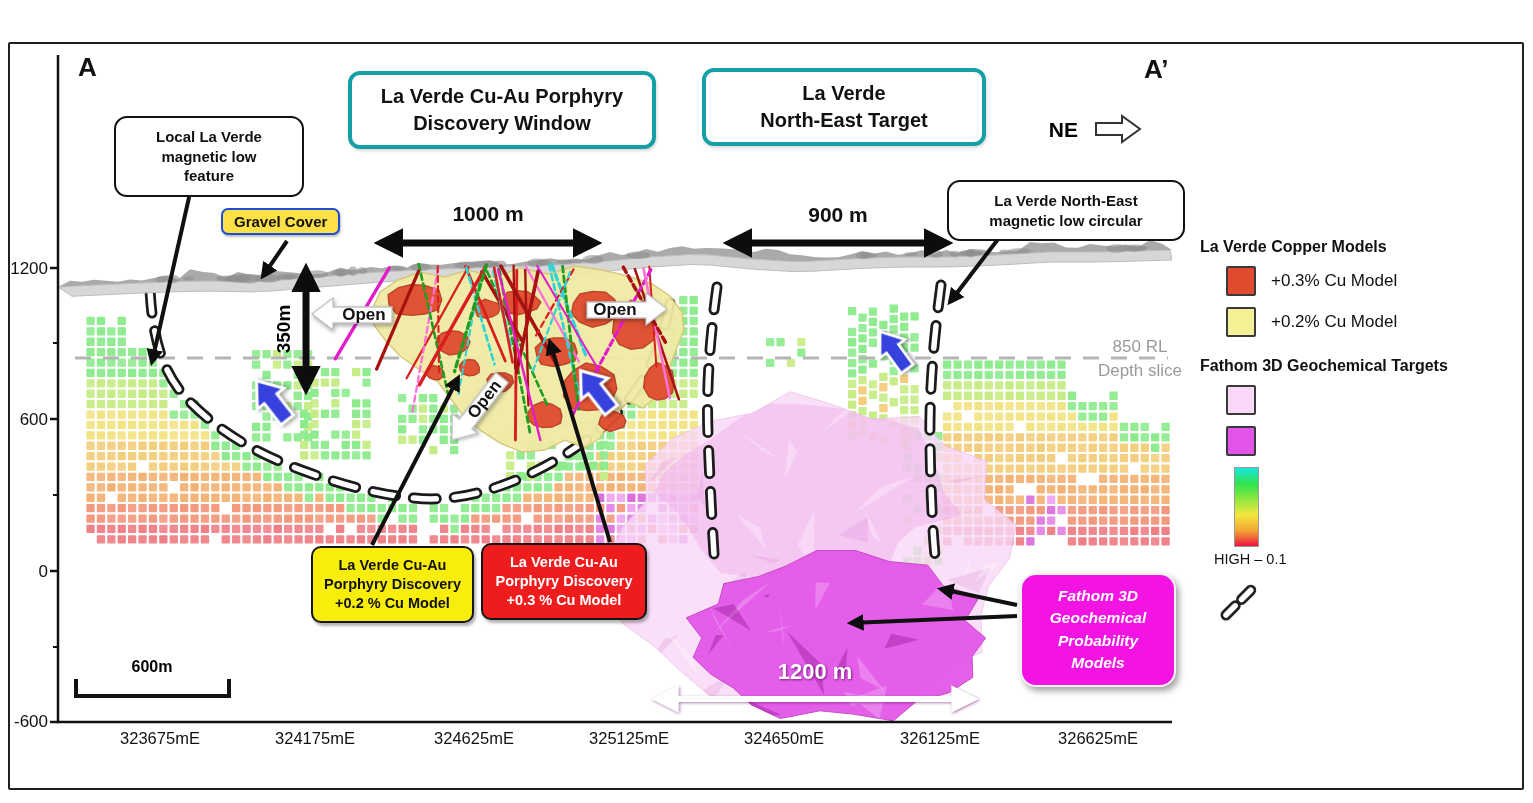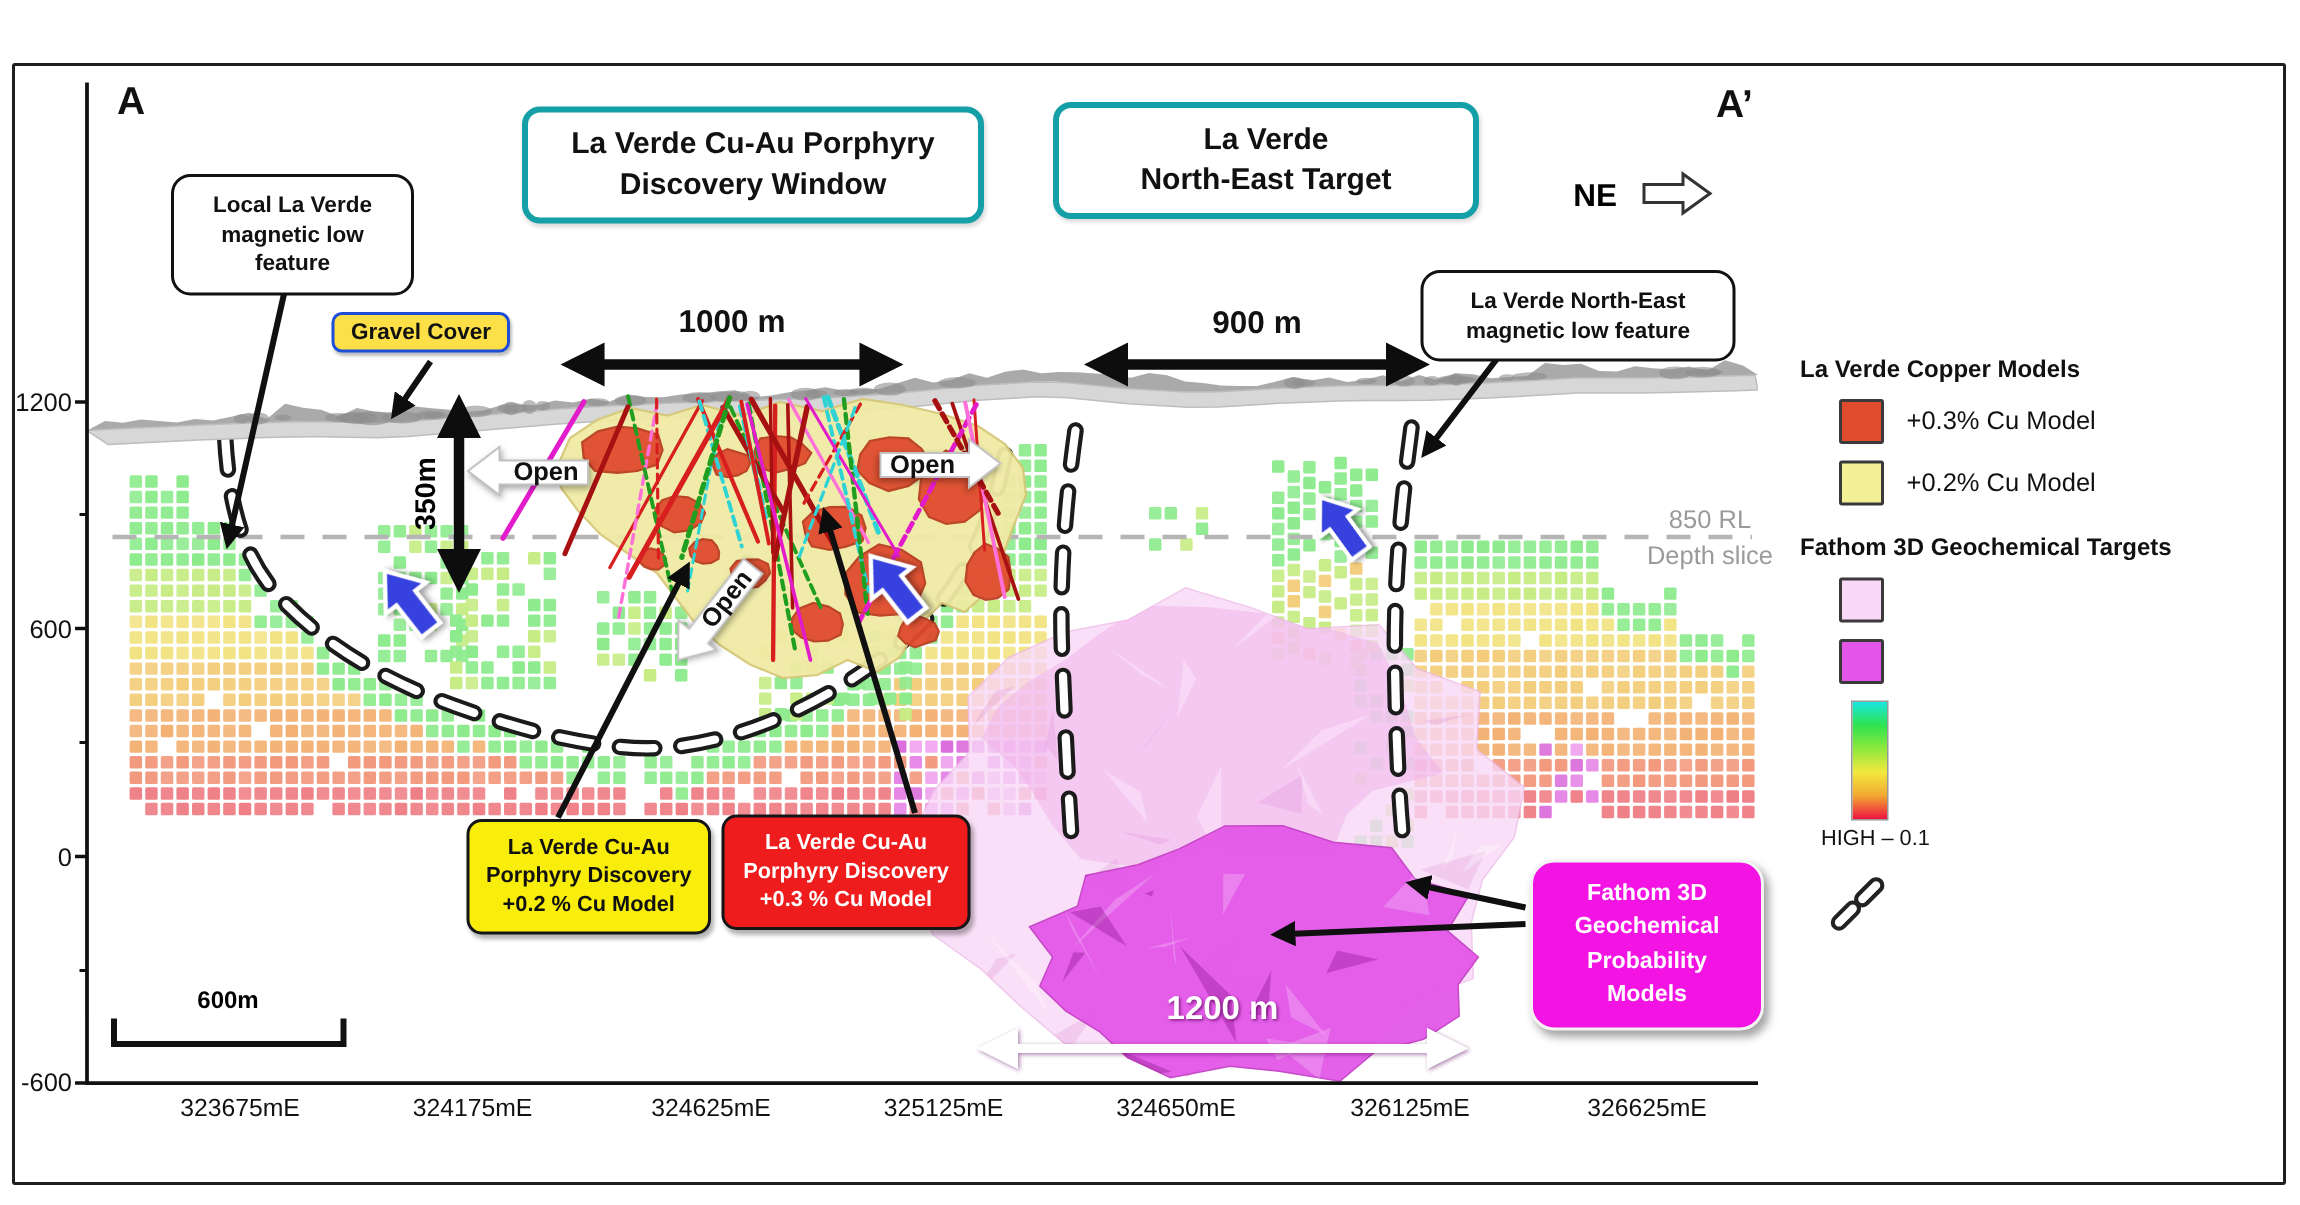--- a/index.html
+++ b/index.html
@@ -8,29 +8,29 @@
   .frame{position:absolute;left:8px;top:42px;width:1512px;height:744px;
          border:2px solid #1f1f1f;border-radius:2px;}
   .pre{white-space:pre-line;}
   .abs{position:absolute;}
   
   .titlebox{background:#fff;border:4px solid #14a0a6;border-radius:12px;
             font-weight:700;font-size:20px;text-align:center;line-height:1.35;
             padding:8px 6px;box-shadow:1px 2px 3px rgba(0,0,0,.15);}
   .callout{background:#fff;border:2.5px solid #111;border-radius:13px;
            font-weight:700;font-size:15px;text-align:center;line-height:1.3;
-           padding:9px 4px;}
+           padding:9px 18px;}
   .gravel{background:#fde047;border:2px solid #1d4ed8;border-radius:7px;
           font-weight:700;font-size:15px;padding:3px 11px;box-shadow:1px 2px 2px rgba(0,0,0,.25);}
   .ybox{border:2px solid #151515;border-radius:10px;font-weight:700;font-size:14.5px;
         text-align:center;line-height:1.32;padding:8px 2px;box-shadow:2px 3px 3px rgba(0,0,0,.3);}
   .rbox{color:#fff;}
   .mbox{color:#fff;border:2px solid #f3f3f3;border-radius:16px;font-weight:700;
         font-size:15.5px;text-align:center;line-height:1.45;padding:10px 2px;
-        box-shadow:3px 4px 6px rgba(90,90,90,.55);}
+        box-shadow:3px 4px 6px rgba(90,90,90,.55);font-style:italic;}
   
   .legend{position:absolute;left:1200px;top:238px;width:326px;}
   .legend h4{margin:0 0 10px 0;font-size:16px;font-weight:700;}
   .lrow{display:flex;align-items:center;margin:0 0 11px 26px;}
   .swatch{width:26px;height:26px;border:2px solid #3a3a3a;border-radius:2px;flex:0 0 auto;}
   .lrow .lab{margin-left:15px;font-size:17px;}
   .scale-label{font-size:14.5px;margin:4px 0 6px 6px;}
   .barrow{display:flex;align-items:flex-start;margin:2px 0 4px 34px;}
   .colorbar{width:23px;height:78px;border:1px solid #999;flex:0 0 auto;}
   .barrow .note{margin-left:14px;font-size:13.5px;line-height:1.4;}
@@ -1501,21 +1501,21 @@
 
 <div class="abs titlebox pre" style="left:348px;top:71px;width:288px">La Verde Cu-Au Porphyry
 Discovery Window</div>
 <div class="abs titlebox pre" style="left:702px;top:68px;width:264px">La Verde
 North-East Target</div>
 <div class="abs callout pre" style="left:114px;top:116px;width:150px">Local La Verde
 magnetic low
 feature</div>
 <div class="abs gravel" style="left:221px;top:208px">Gravel Cover</div>
 <div class="abs callout pre" style="left:947px;top:180px;width:198px">La Verde North-East
-magnetic low feature</div>
+magnetic low circular</div>
 <div class="abs ybox pre" style="left: 311px; top: 546px; width: 155px; background: rgb(249, 237, 12);">La Verde Cu-Au
 Porphyry Discovery
 +0.2 % Cu Model</div>
 <div class="abs ybox rbox pre" style="left: 481px; top: 543px; width: 158px; background: rgb(238, 28, 28);">La Verde Cu-Au
 Porphyry Discovery
 +0.3 % Cu Model</div>
 <div class="abs mbox pre" style="left: 1020px; top: 573px; width: 148px; background: rgb(243, 19, 227);">Fathom 3D
 Geochemical
 Probability
 Models</div>

